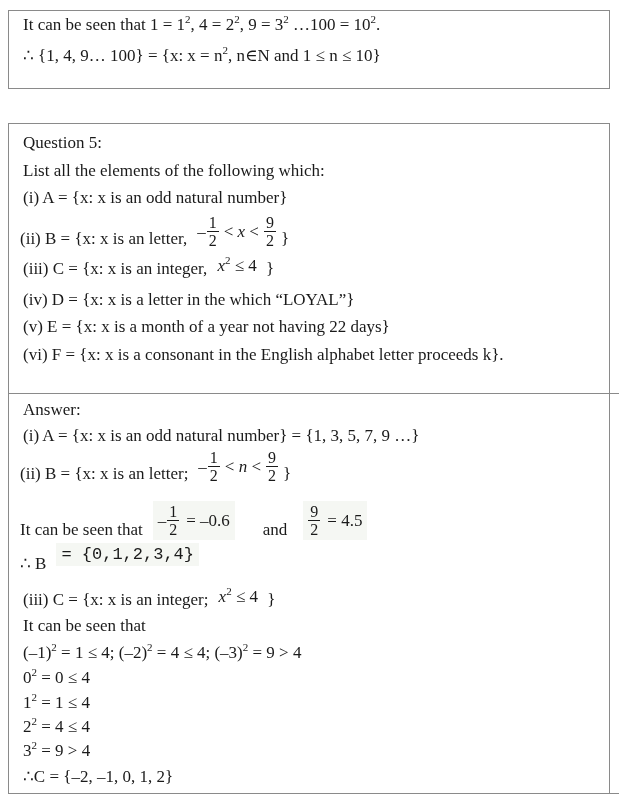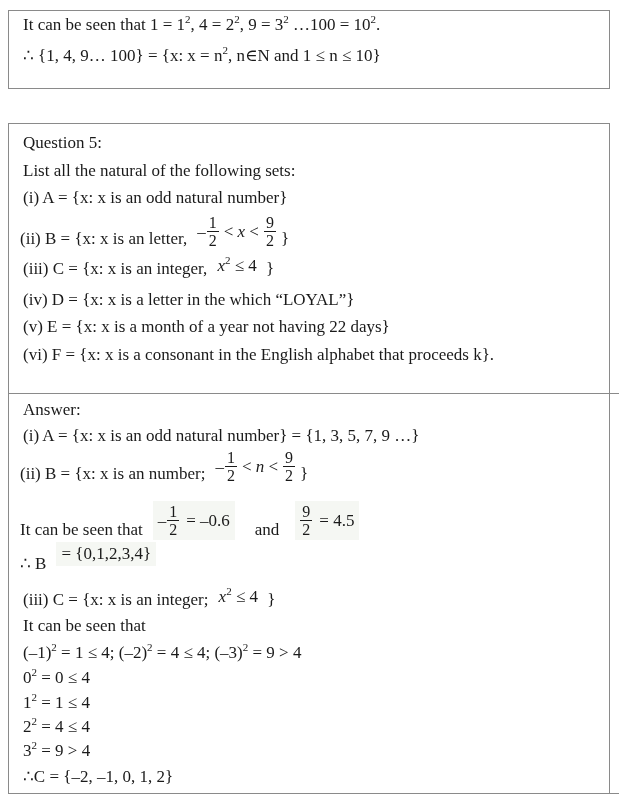--- a/index.html
+++ b/index.html
@@ -26,36 +26,36 @@
   .frac{display:inline-flex;flex-direction:column;align-items:center;font-size:16px;line-height:17px;}
   .frac .den{border-top:1px solid #1a1a1a;padding:0 2px;}
   .mop{margin:0 5px;}
   .meq{margin-left:7px;}
   .msign{margin-right:1px;}
   .mbg{background:#f5f7f3;padding:2px 5px;}
   .minline{display:inline-block;position:relative;top:-3px;margin-left:6px;text-align:center;}
   .suffix{display:inline-block;margin-left:5px;}
   .gap10{margin-left:10px;}
   .gap16{margin-left:16px;}
-  .gap28{margin-left:20px;}
-  .raise8{position:relative;top:-8px;}
+  .gap28{margin-left:28px;}
+  .raise8{position:relative;top:-8px;font-family:Liberation Mono, monospace;}
 </style>
 </head>
 <body>
 
 <div class="box" id="note-box"></div>
 <div class="line" style="top:13px">It can be seen that 1 = 1<sup>2</sup>, 4 = 2<sup>2</sup>, 9 = 3<sup>2</sup> …100 = 10<sup>2</sup>.</div>
 <div class="line" style="top:44px">∴ {1, 4, 9… 100} = {x: x = n<sup>2</sup>, n∈N and 1 ≤ n ≤ 10}</div>
 
 <div class="box" id="qa-box"></div>
 <div class="hline" id="divider-line"></div>
 <div class="hline" id="bottom-line"></div>
 
 <div class="line bold" style="top:131px">Question 5:</div>
-<div class="line bold" style="top:159px">List all the natural of the following sets:</div>
+<div class="line bold" style="top:159px">List all the elements of the following which:</div>
 <div class="line" style="top:186px">(i) A = {x: x is an odd natural number}</div>
 
 <div class="row" style="top:205px;height:44px">
   <span>(ii) B = {x: x is an letter,</span>
   <span class="mexp gap10">
     <span class="msign">–</span>
     <span class="frac">
       <span class="num">1</span>
       <span class="den">2</span>
     </span>
@@ -69,27 +69,27 @@
 </div>
 
 <div class="line" style="top:257px">
   <span>(iii) C = {x: x is an integer,</span>
   <span class="minline"><i>x</i><sup>2</sup> ≤ 4</span>
   <span class="suffix">}</span>
 </div>
 
 <div class="line" style="top:288px">(iv) D = {x: x is a letter in the which “LOYAL”}</div>
 <div class="line" style="top:315px">(v) E = {x: x is a month of a year not having 22 days}</div>
-<div class="line" style="top:343px">(vi) F = {x: x is a consonant in the English alphabet that proceeds k}.</div>
+<div class="line" style="top:343px">(vi) F = {x: x is a consonant in the English alphabet letter proceeds k}.</div>
 
 <div class="line bold" style="top:398px">Answer:</div>
 <div class="line" style="top:424px">(i) A = {x: x is an odd natural number} = {1, 3, 5, 7, 9 …}</div>
 
 <div class="row" style="top:440px;height:44px">
-  <span>(ii) B = {x: x is an number;</span>
+  <span>(ii) B = {x: x is an letter;</span>
   <span class="mexp gap10">
     <span class="msign">–</span>
     <span class="frac">
       <span class="num">1</span>
       <span class="den">2</span>
     </span>
     <span class="mop">&lt; <i>n</i> &lt;</span>
     <span class="frac">
       <span class="num">9</span>
       <span class="den">2</span>

